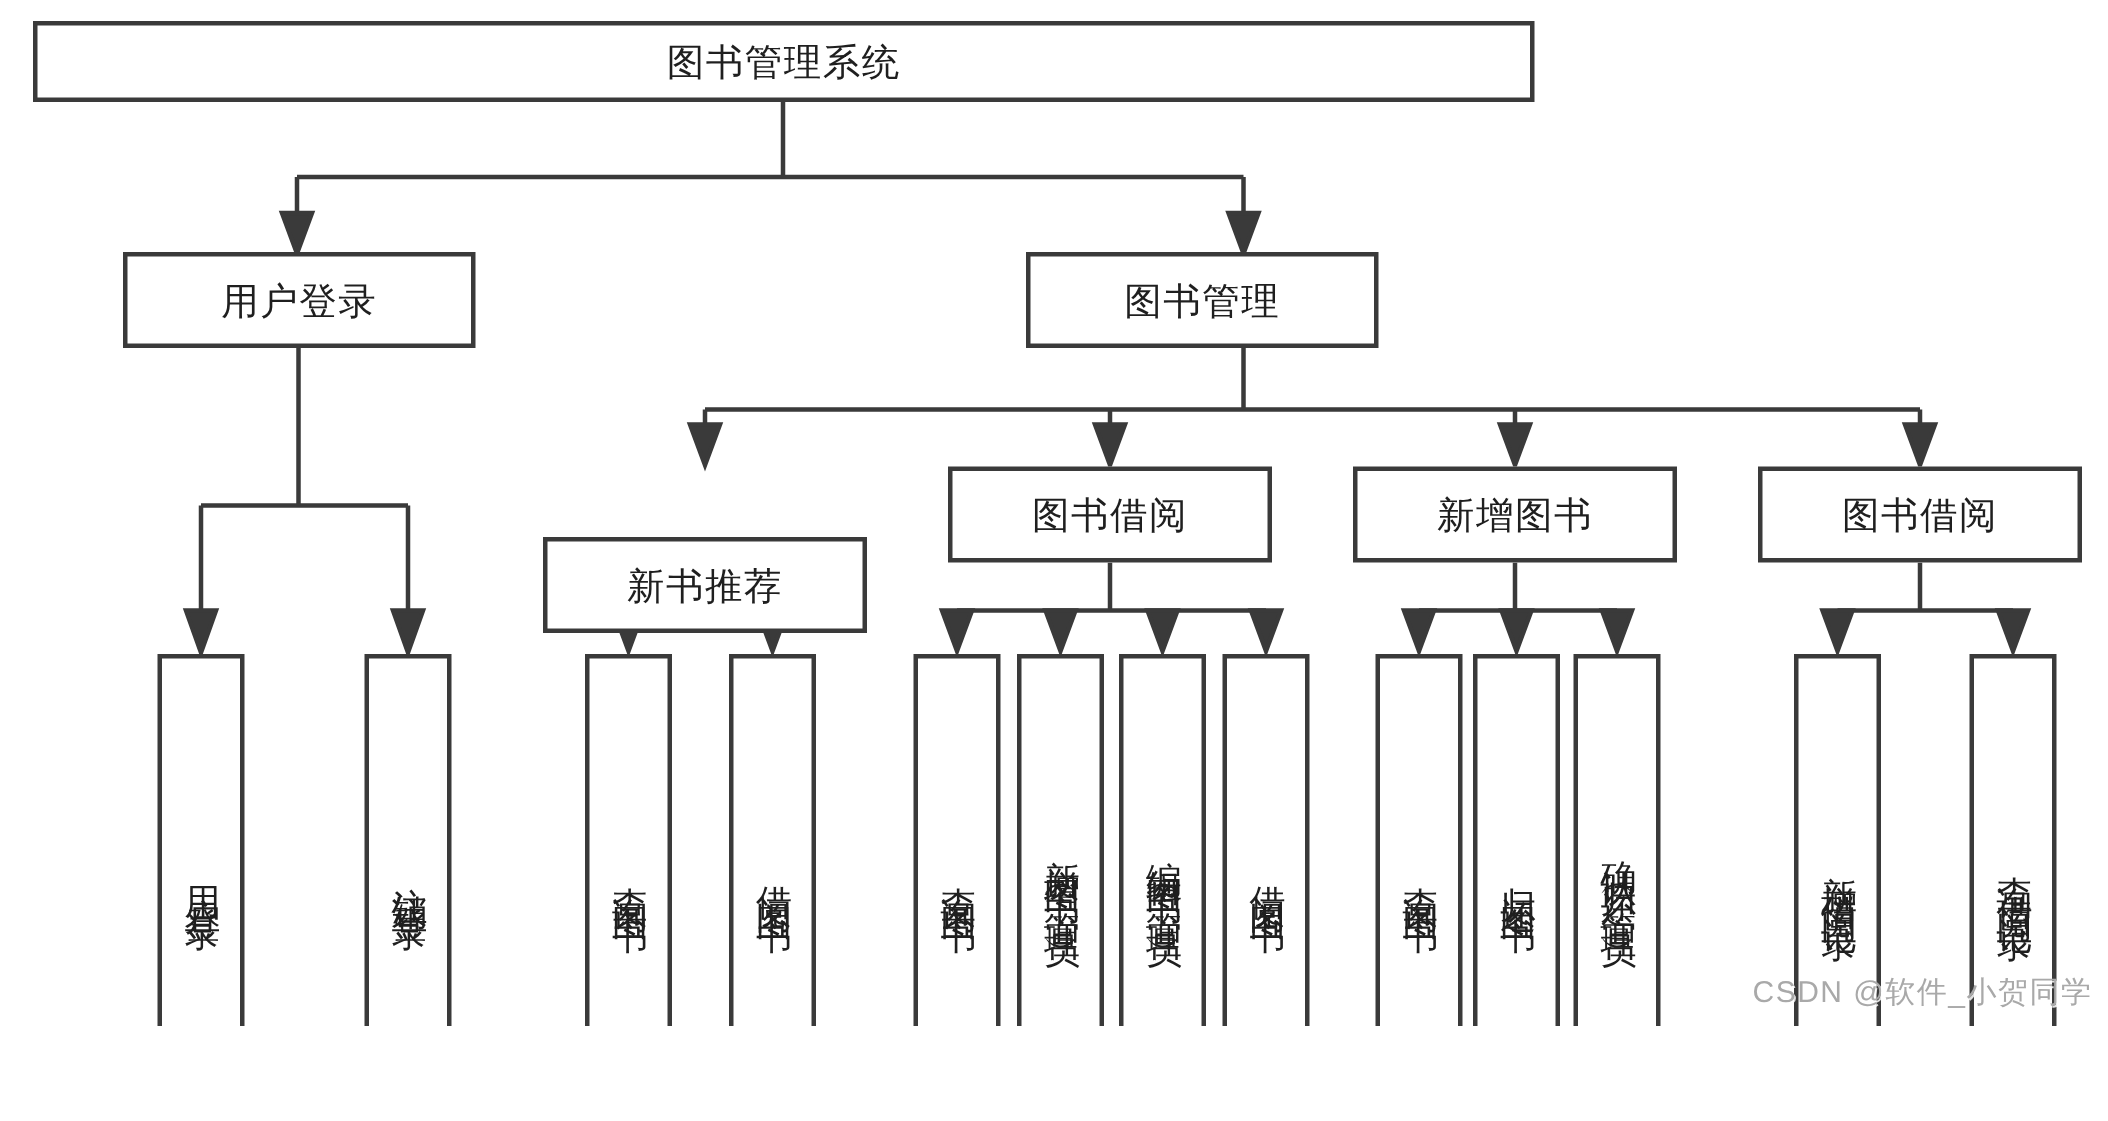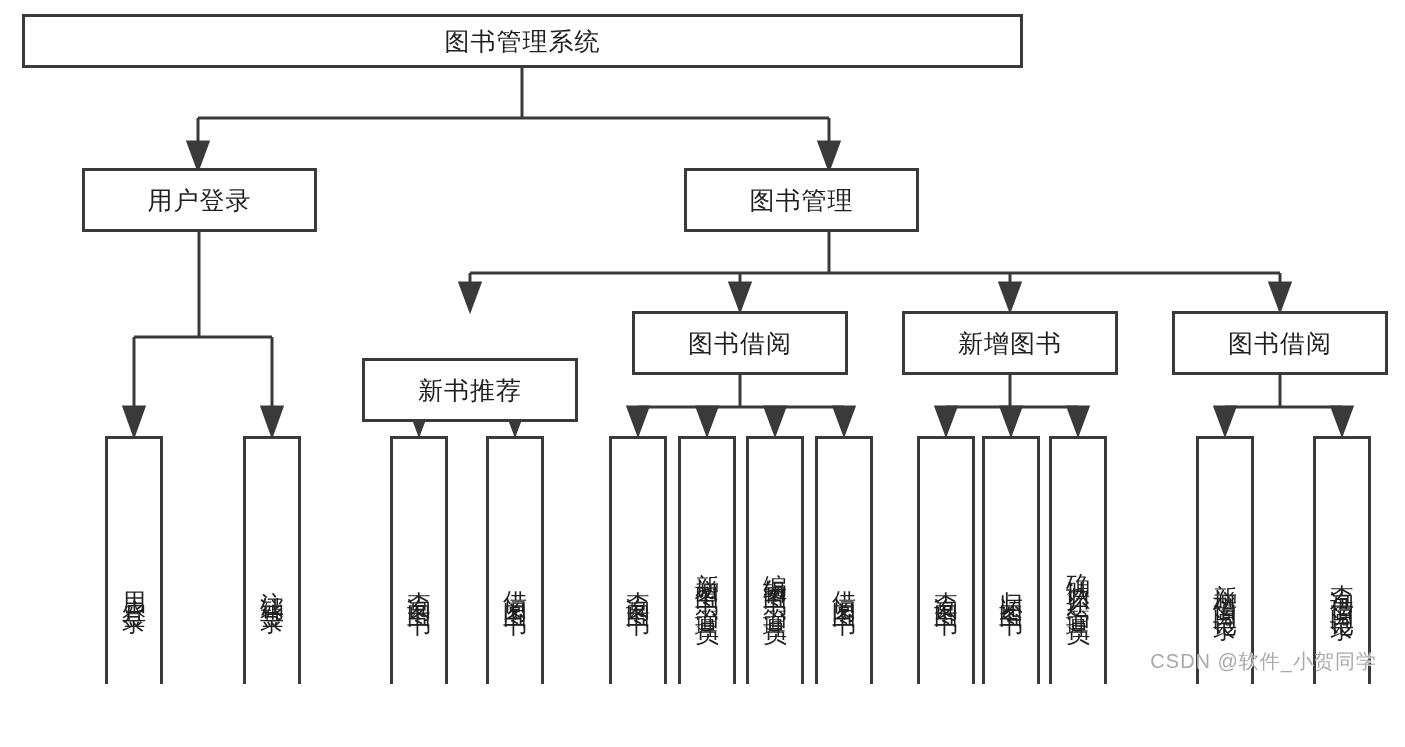--- a/index.html
+++ b/index.html
@@ -15,21 +15,21 @@
   .hbox{font-size:25px;letter-spacing:1px;}
   .root{left:22px;top:14px;width:1001px;height:54px;}
   .lvl2{top:168px;width:235px;height:64px;}
   .mid{top:311px;width:216px;height:64px;}
   .vbox{top:436px;width:58px;height:299px;}
   .vtext{
     writing-mode:vertical-lr;text-orientation:mixed;
     font-size:24px;letter-spacing:7px;line-height:1;white-space:nowrap;
   }
   .watermark{
-    position:absolute;right:28px;bottom:9px;z-index:5;
+    position:absolute;right:10px;bottom:9px;z-index:5;
     font-size:20px;color:#a9a9a9;letter-spacing:1px;
     text-shadow:1px 1px 0 rgba(255,255,255,0.85);
     margin-left:48px;
   }
 </style>
 </head>
 <body>
 
 <div class="canvas">
 

